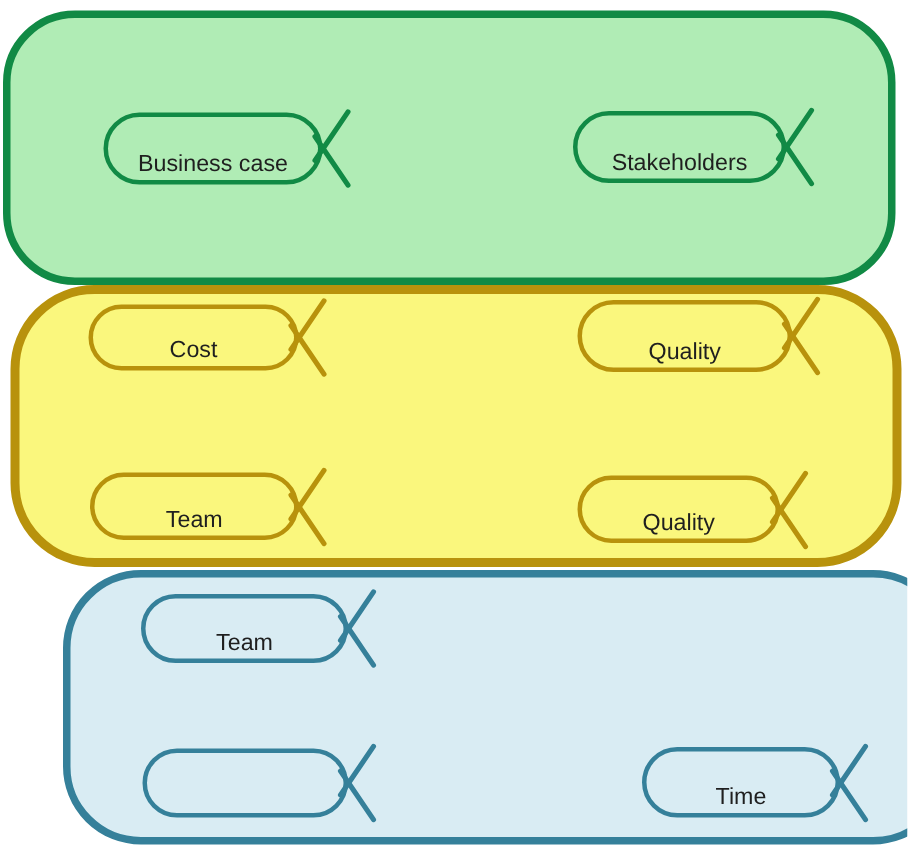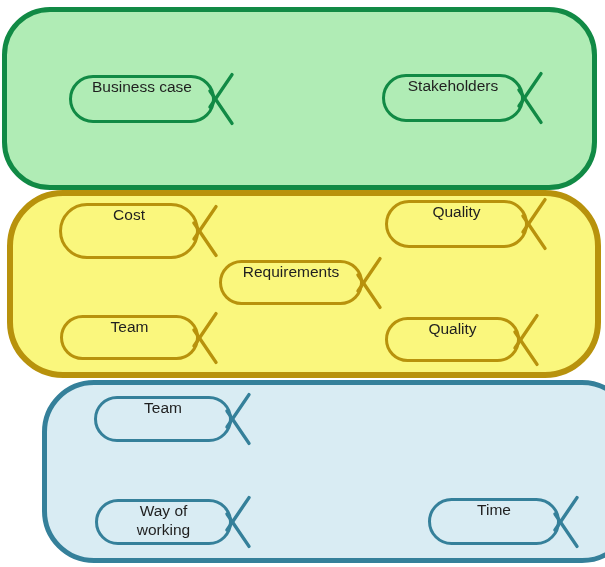--- a/index.html
+++ b/index.html
@@ -18,21 +18,21 @@
     border-color: var(--stroke);
     background: var(--fill);
   }
   .band-top    { left: 2px;  top: 7px;   width: 595px; height: 183px; border-width: 5px; border-radius: 48px; }
   .band-middle { left: 7px;  top: 190px; width: 594px; height: 188px; border-width: 6px; border-radius: 56px; }
   .band-bottom { left: 7px;  top: 380px; width: 592px; height: 183px; border-width: 5px; border-radius: 52px; margin-left: 35px; }
 
   .fish {
     position: absolute;
     display: flex;
-    align-items: flex-start;
+    align-items: flex-end;
     justify-content: center;
     border: 3.4px solid var(--stroke);
     border-radius: 999px;
     background: transparent;
   }
   .fish-label {
     color: var(--text, #1f1f1f);
     font-size: 15.5px;
     line-height: 1.22;
     text-align: center;
@@ -72,43 +72,36 @@
       <span class="fish-label">Stakeholders</span>
       <svg class="fish-tail" viewBox="0 0 24 52" width="24" height="52">
         <line x1="22" y1="1.6" x2="0" y2="34"></line>
           <line x1="22" y1="50.4" x2="0" y2="18"></line>
       </svg>
     </div>
   </section>
 
   <section class="band band-middle" style="--fill: #faf77d; --stroke: #b8920c;">
 
-    <div class="fish" style="left:46px;top:7px;width:140px;height:56px">
+    <div class="fish" style="left:46px;top:7px;width:140px;height:44px">
       <span class="fish-label">Cost</span>
       <svg class="fish-tail" viewBox="0 0 24 52" width="24" height="52">
         <line x1="22" y1="1.6" x2="0" y2="34"></line>
           <line x1="22" y1="50.4" x2="0" y2="18"></line>
       </svg>
     </div>
 
     <div class="fish" style="left:372px;top:4px;width:143px;height:48px">
       <span class="fish-label">Quality</span>
       <svg class="fish-tail" viewBox="0 0 24 52" width="24" height="52">
         <line x1="22" y1="1.6" x2="0" y2="34"></line>
           <line x1="22" y1="50.4" x2="0" y2="18"></line>
       </svg>
     </div>
 
-    <div class="fish" style="left:206px;top:64px;width:144px;height:45px">
-      <span class="fish-label">Requirements</span>
-      <svg class="fish-tail" viewBox="0 0 24 52" width="24" height="52">
-        <line x1="22" y1="1.6" x2="0" y2="34"></line>
-          <line x1="22" y1="50.4" x2="0" y2="18"></line>
-      </svg>
-    </div>
 
     <div class="fish" style="left:47px;top:119px;width:139px;height:45px">
       <span class="fish-label">Team</span>
       <svg class="fish-tail" viewBox="0 0 24 52" width="24" height="52">
         <line x1="22" y1="1.6" x2="0" y2="34"></line>
           <line x1="22" y1="50.4" x2="0" y2="18"></line>
       </svg>
     </div>
 
     <div class="fish" style="left:372px;top:121px;width:135px;height:45px">
@@ -125,21 +118,20 @@
     <div class="fish" style="left:47px;top:11px;width:138px;height:46px">
       <span class="fish-label">Team</span>
       <svg class="fish-tail" viewBox="0 0 24 52" width="24" height="52">
         <line x1="22" y1="1.6" x2="0" y2="34"></line>
           <line x1="22" y1="50.4" x2="0" y2="18"></line>
       </svg>
     </div>
 
 
     <div class="fish wrap" style="left:48px;top:114px;width:137px;height:46px">
-      <span class="fish-label">Way of working</span>
       <svg class="fish-tail" viewBox="0 0 24 52" width="24" height="52">
         <line x1="22" y1="1.6" x2="0" y2="34"></line>
           <line x1="22" y1="50.4" x2="0" y2="18"></line>
       </svg>
     </div>
 
     <div class="fish" style="left:381px;top:113px;width:132px;height:47px">
       <span class="fish-label">Time</span>
       <svg class="fish-tail" viewBox="0 0 24 52" width="24" height="52">
         <line x1="22" y1="1.6" x2="0" y2="34"></line>

